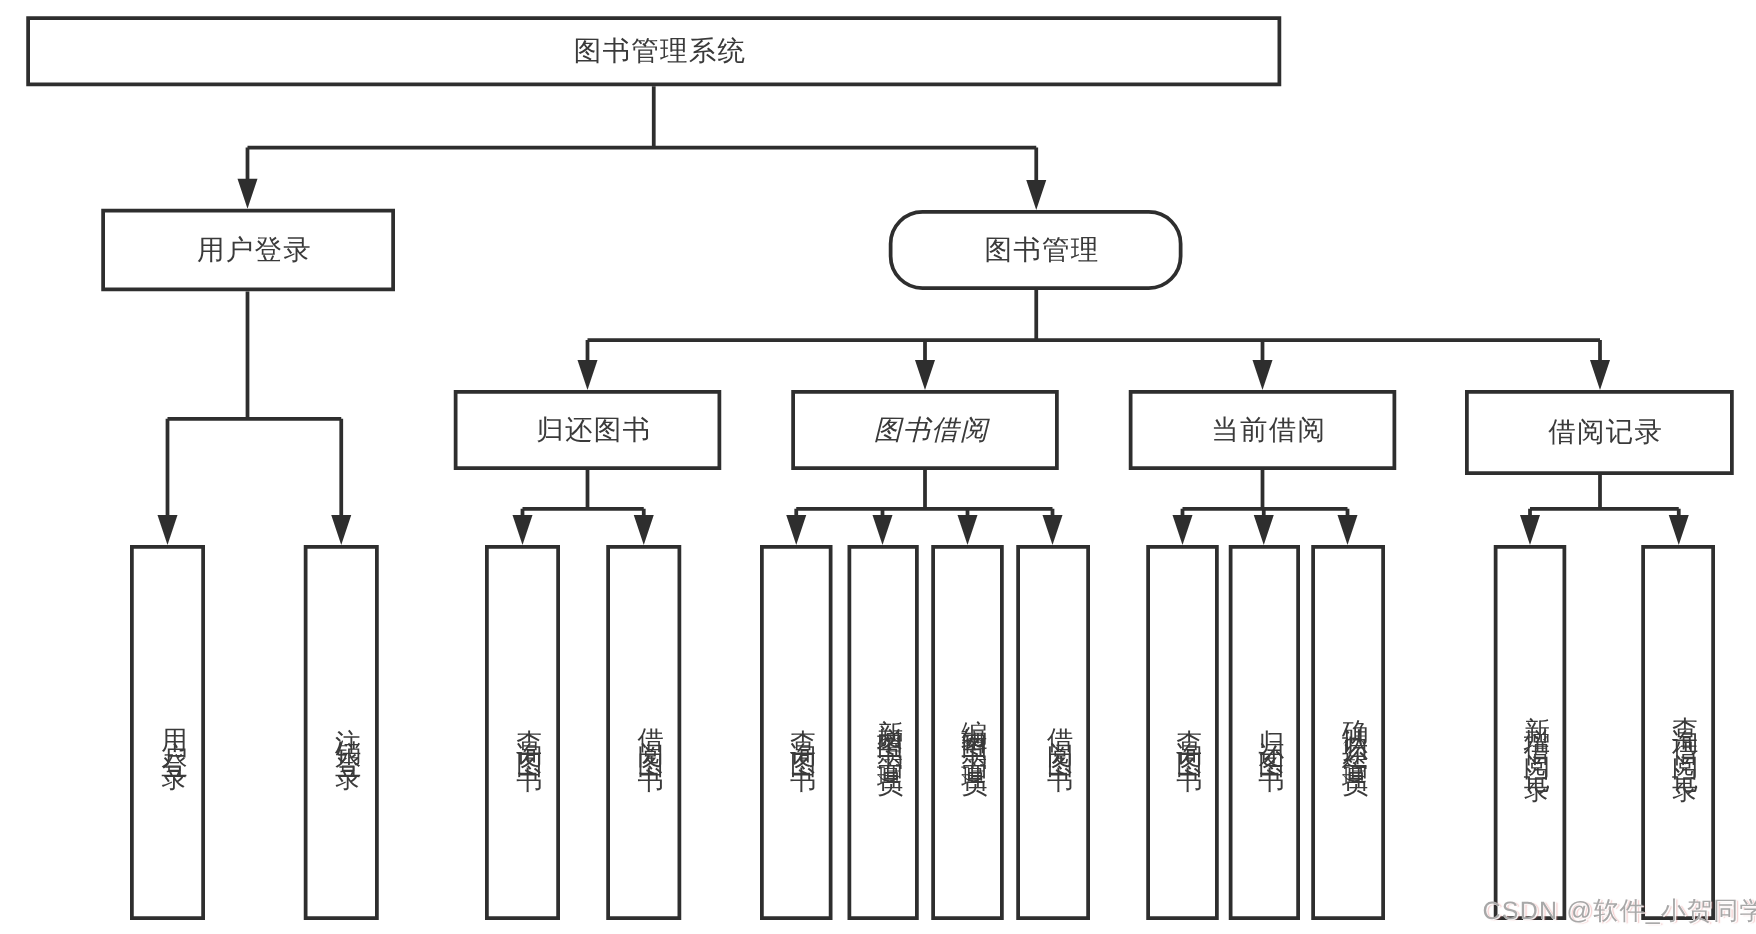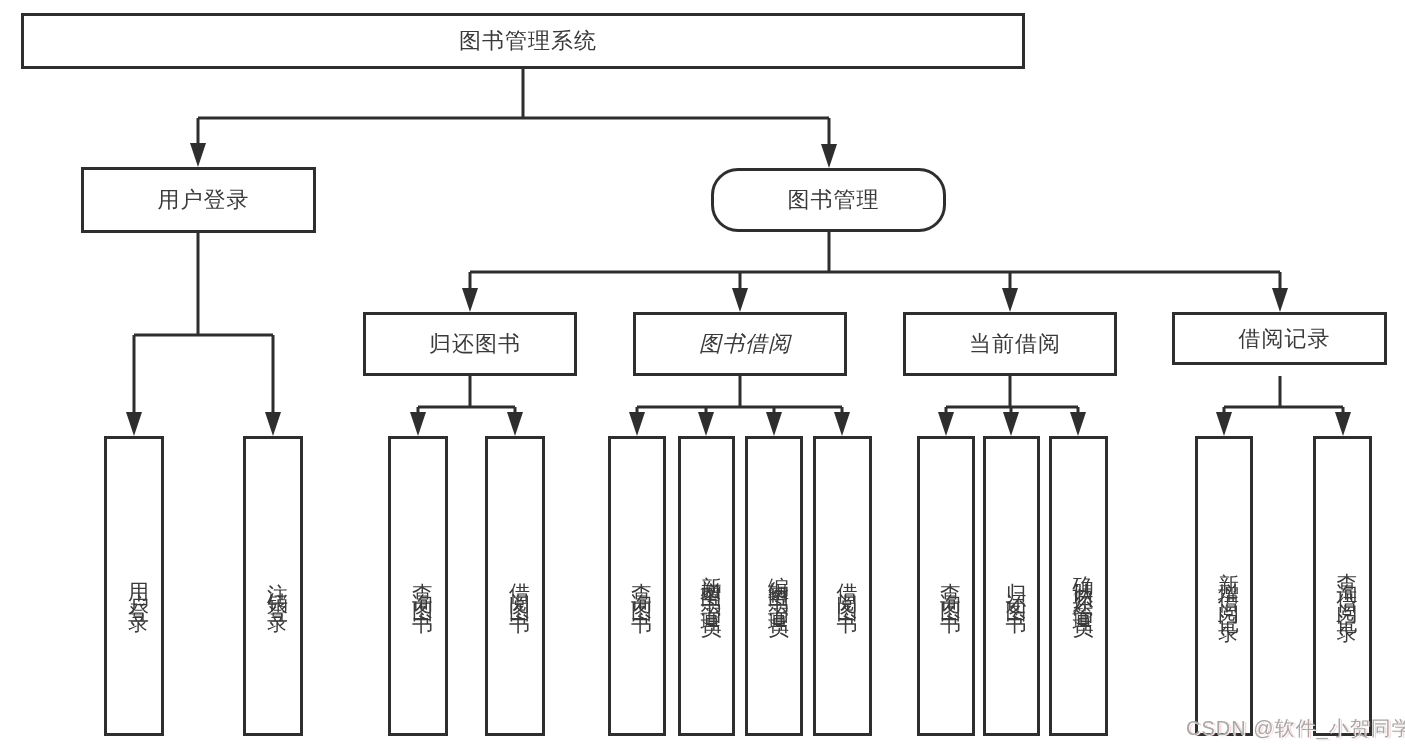--- a/index.html
+++ b/index.html
@@ -72,21 +72,21 @@
 
 <div class="box" style="left:363px;top:312px;width:214px;height:64px;">
   <span class="hlabel">归还图书</span>
 </div>
 <div class="box" style="left:633px;top:312px;width:214px;height:64px;font-style:italic;">
   <span class="hlabel">图书借阅</span>
 </div>
 <div class="box" style="left:903px;top:312px;width:214px;height:64px;text-align:right;">
   <span class="hlabel">当前借阅</span>
 </div>
-<div class="box" style="left:1172px;top:312px;width:215px;height:53px;">
+<div class="box" style="left:1172px;top:312px;width:215px;height:68px;">
   <span class="hlabel">借阅记录</span>
 </div>
 
 <div class="box vbox" style="left:104px;top:436px;width:60px;height:300px;">
   <span class="vlabel">用户登录</span>
 </div>
 <div class="box vbox" style="left:243px;top:436px;width:60px;height:300px;">
   <span class="vlabel">注销登录</span>
 </div>
 

